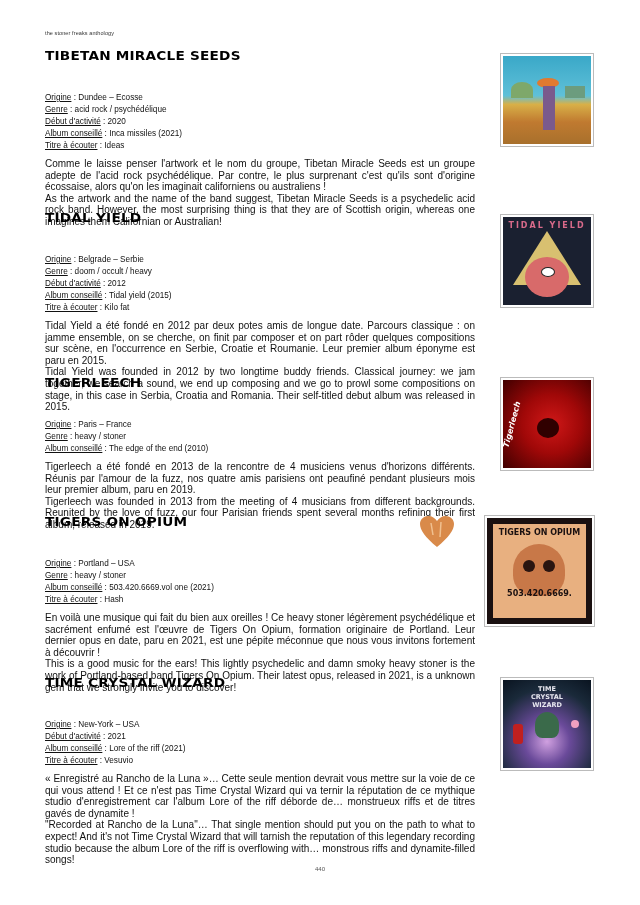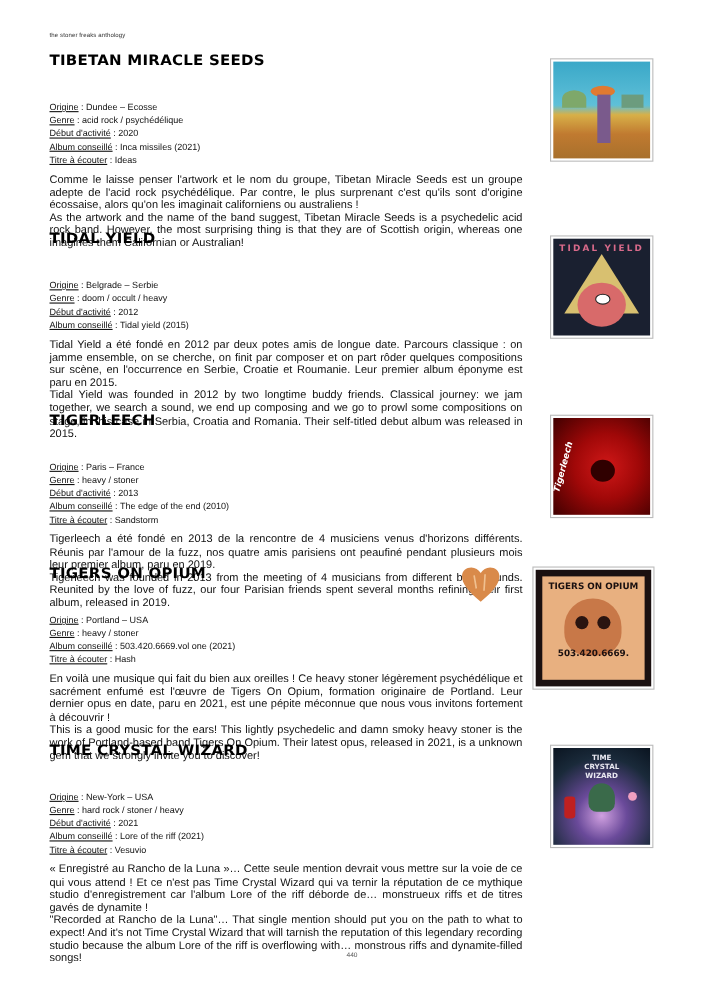--- a/index.html
+++ b/index.html
@@ -47,43 +47,42 @@
   </div>
 </div>
 
 <div class="entry" style="top:210px;">
   <div class="band-title">TIDAL YIELD</div>
   <div class="facts">
     <div><span class="lbl">Origine</span><span> : </span><span>Belgrade – Serbie</span></div>
     <div><span class="lbl">Genre</span><span> : </span><span>doom / occult / heavy</span></div>
     <div><span class="lbl">Début d'activité</span><span> : </span><span>2012</span></div>
     <div><span class="lbl">Album conseillé</span><span> : </span><span>Tidal yield (2015)</span></div>
+    <div><span class="lbl">Titre à écouter</span><span> : </span><span>Kilo fat</span></div>
   </div>
   <div class="desc">
     <div>Tidal Yield a été fondé en 2012 par deux potes amis de longue date. Parcours classique : on jamme ensemble, on se cherche, on finit par composer et on part rôder quelques compositions sur scène, en l'occurrence en Serbie, Croatie et Roumanie. Leur premier album éponyme est paru en 2015.</div>
     <div class="en">Tidal Yield was founded in 2012 by two longtime buddy friends. Classical journey: we jam together, we search a sound, we end up composing and we go to prowl some compositions on stage, in this case in Serbia, Croatia and Romania. Their self-titled debut album was released in 2015.</div>
   </div>
 </div>
 <div class="cover" style="left:500px; top:214px;">
   <div class="art" style="background:#1a2030;">
     <div class="lbl-art" style="top:4px;font-size:8px;color:#d86a8a;letter-spacing:2px;">TIDAL YIELD</div>
     <div style="position:absolute;left:10px;top:14px;width:0;height:0;border-left:34px solid transparent;border-right:34px solid transparent;border-bottom:54px solid #d8c070;"></div>
     <div style="position:absolute;left:22px;top:40px;width:44px;height:40px;border-radius:50%;background:#d86a6a;"></div>
     <div style="position:absolute;left:38px;top:50px;width:12px;height:8px;border-radius:50%;background:#fff;border:1px solid #222;"></div>
   </div>
 </div>
 
 <div class="entry" style="top:375px;">
   <div class="band-title">TIGERLEECH</div>
   <div class="facts">
     <div><span class="lbl">Origine</span><span> : </span><span>Paris – France</span></div>
     <div><span class="lbl">Genre</span><span> : </span><span>heavy / stoner</span></div>
-    <div><span class="lbl">Début d'activité</span><span> : </span><span>2013</span></div>
     <div><span class="lbl">Album conseillé</span><span> : </span><span>The edge of the end (2010)</span></div>
-    <div><span class="lbl">Titre à écouter</span><span> : </span><span>Sandstorm</span></div>
   </div>
   <div class="desc">
     <div>Tigerleech a été fondé en 2013 de la rencontre de 4 musiciens venus d'horizons différents. Réunis par l'amour de la fuzz, nos quatre amis parisiens ont peaufiné pendant plusieurs mois leur premier album, paru en 2019.</div>
     <div class="en">Tigerleech was founded in 2013 from the meeting of 4 musicians from different backgrounds. Reunited by the love of fuzz, our four Parisian friends spent several months refining their first album, released in 2019.</div>
   </div>
 </div>
 <div class="cover" style="left:500px; top:377px;">
   <div class="art" style="background:radial-gradient(circle at 55% 50%, #d01818 0%, #a00808 45%, #400000 100%);">
     <div style="position:absolute;left:34px;top:38px;width:22px;height:20px;border-radius:50%;background:#300000;"></div>
     <div class="lbl-art" style="top:40px;left:-26px;width:70px;font-size:8px;color:#fff;font-style:italic;transform:rotate(-75deg);">Tigerleech</div>
@@ -115,21 +114,20 @@
     <div style="position:absolute;left:36px;top:42px;width:12px;height:12px;border-radius:50%;background:#2a1410;"></div>
     <div style="position:absolute;left:56px;top:42px;width:12px;height:12px;border-radius:50%;background:#2a1410;"></div>
     <div class="lbl-art" style="top:71px;font-size:8px;color:#1a1010;text-align:center;">503.420.6669.</div>
   </div>
 </div>
 
 <div class="entry" style="top:675px;">
   <div class="band-title">TIME CRYSTAL WIZARD</div>
   <div class="facts">
     <div><span class="lbl">Origine</span><span> : </span><span>New-York – USA</span></div>
-    <div><span class="lbl">Genre</span><span> : </span><span>hard rock / stoner / heavy</span></div>
     <div><span class="lbl">Début d'activité</span><span> : </span><span>2021</span></div>
     <div><span class="lbl">Album conseillé</span><span> : </span><span>Lore of the riff (2021)</span></div>
     <div><span class="lbl">Titre à écouter</span><span> : </span><span>Vesuvio</span></div>
   </div>
   <div class="desc">
     <div>« Enregistré au Rancho de la Luna »… Cette seule mention devrait vous mettre sur la voie de ce qui vous attend ! Et ce n'est pas Time Crystal Wizard qui va ternir la réputation de ce mythique studio d'enregistrement car l'album Lore of the riff déborde de… monstrueux riffs et de titres gavés de dynamite !</div>
     <div class="en">"Recorded at Rancho de la Luna"… That single mention should put you on the path to what to expect! And it's not Time Crystal Wizard that will tarnish the reputation of this legendary recording studio because the album Lore of the riff is overflowing with… monstrous riffs and dynamite-filled songs!</div>
   </div>
 </div>
 <div class="cover" style="left:500px; top:677px;">

